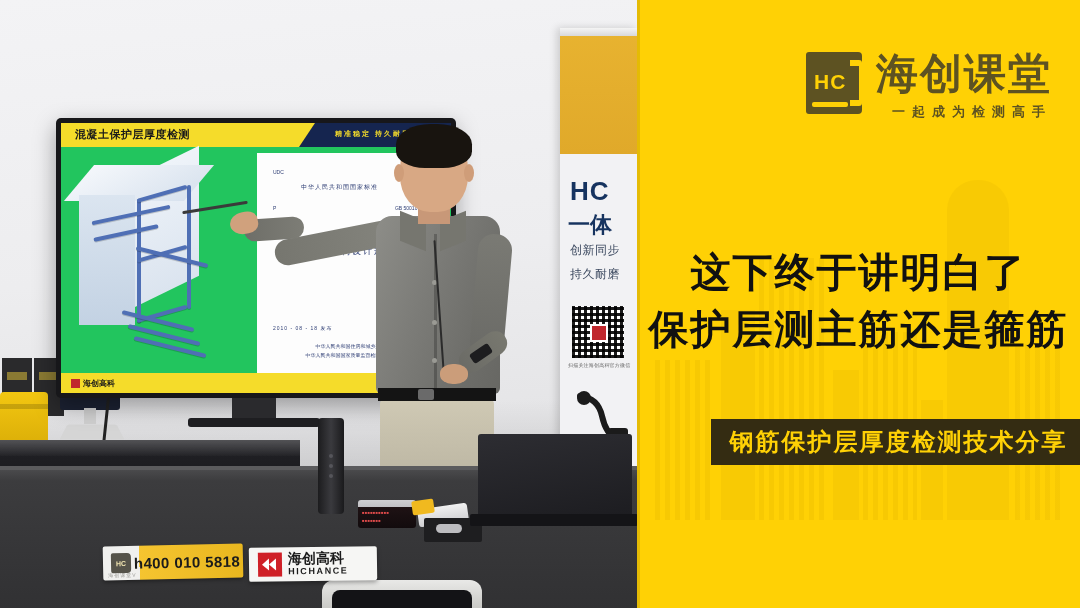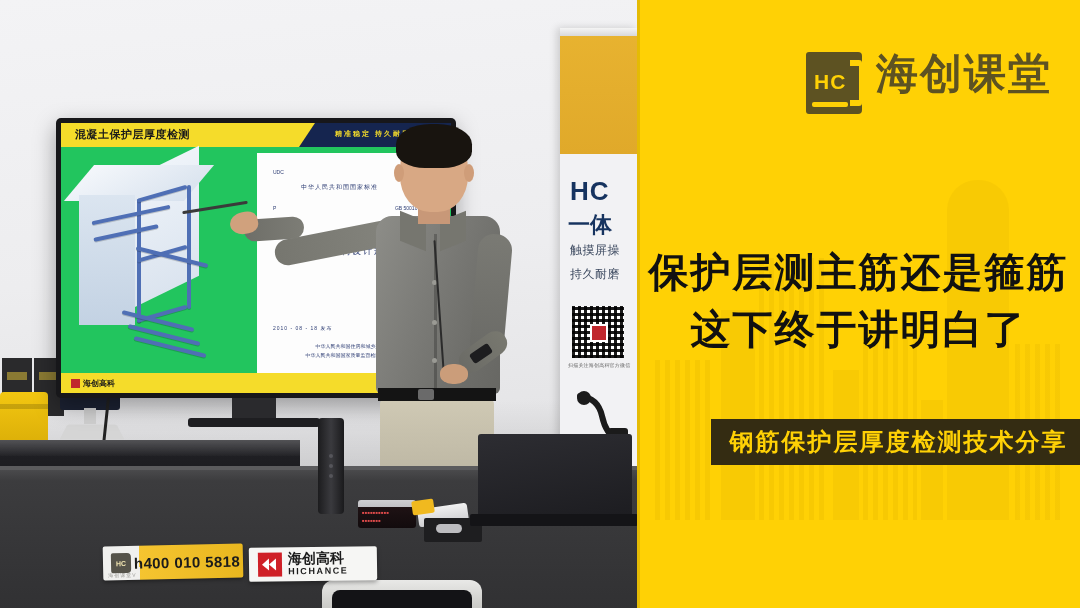--- a/index.html
+++ b/index.html
@@ -207,21 +207,21 @@
   <div id="photo">
 
     <div class="wall"></div>
     <div class="wall-shadow"></div>
 
     <div class="banner">
       <div class="banner-top"></div>
       <div class="banner-cap"></div>
       <div class="banner-hc">HC</div>
       <div class="banner-sub">一体</div>
-      <div class="banner-line" style="top:214px">触摸屏操</div>
+      <div class="banner-line" style="top:214px">创新同步</div>
       <div class="banner-line" style="top:238px">持久耐磨</div>
       <div class="qr"></div>
       <div class="qr-cap">扫描关注海创高科官方微信</div>
       <svg class="banner-probe" viewBox="0 0 58 60">
         <path d="M8 6 q18 2 22 20 t14 22" stroke="#1b1b1b" stroke-width="6" fill="none" stroke-linecap="round"></path>
         <circle cx="12" cy="8" r="7" fill="#1b1b1b"></circle>
         <rect x="36" y="38" width="20" height="14" rx="3" fill="#1b1b1b"></rect>
       </svg>
     </div>
 
@@ -374,25 +374,26 @@
       <div class="brand-book">
         <div class="bk-body"></div>
         <div class="bk-spine"></div>
         <div class="bk-notch"></div>
         <div class="bk-notch2"></div>
         <div class="bk-hc">HC</div>
         <div class="bk-foot"></div>
       </div>
       <div class="brand-text">
         <div class="brand-name">海创课堂</div>
+        <div class="brand-tag">一起成为检测高手</div>
       </div>
     </div>
 
     <div class="headline">
+      <span class="hl">这下终于讲明白了</span>
       <span class="hl">保护层测主筋还是箍筋</span>
-      <span class="hl">这下终于讲明白了</span>
     </div>
 
     <div class="subbar">
       <span>钢筋保护层厚度检测技术分享</span>
     </div>
   </div>
 </div>
 
 </body></html>

